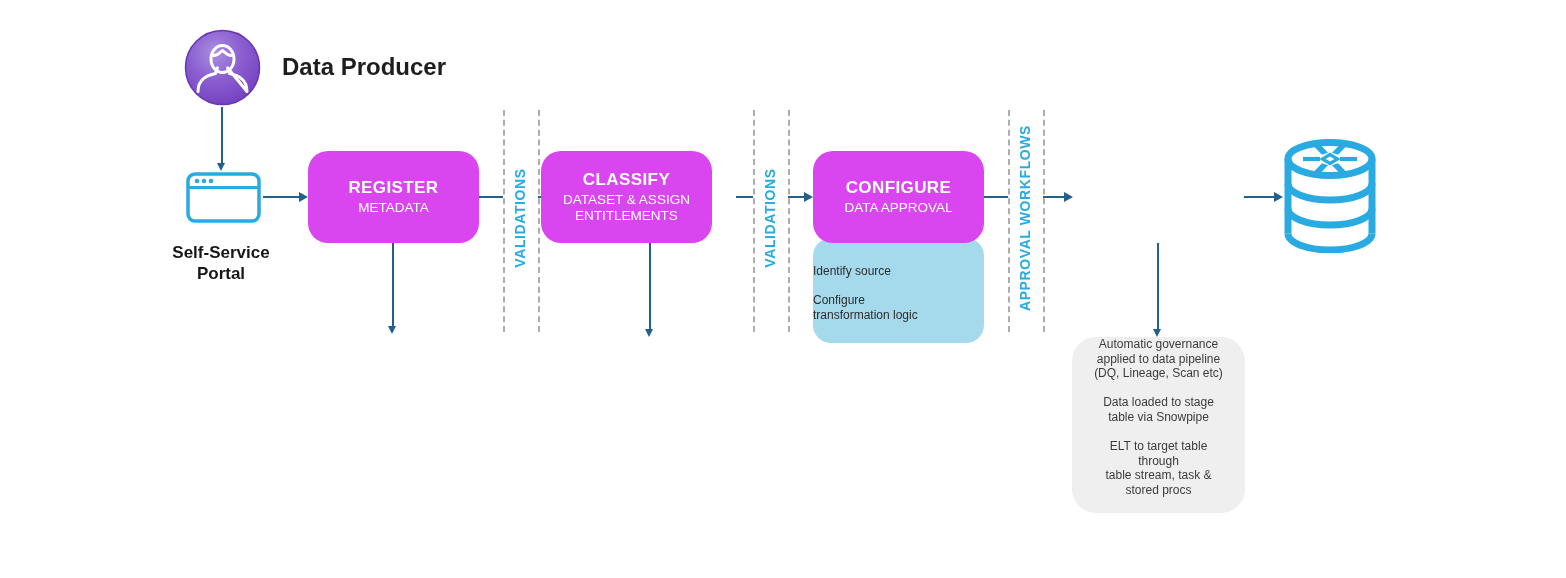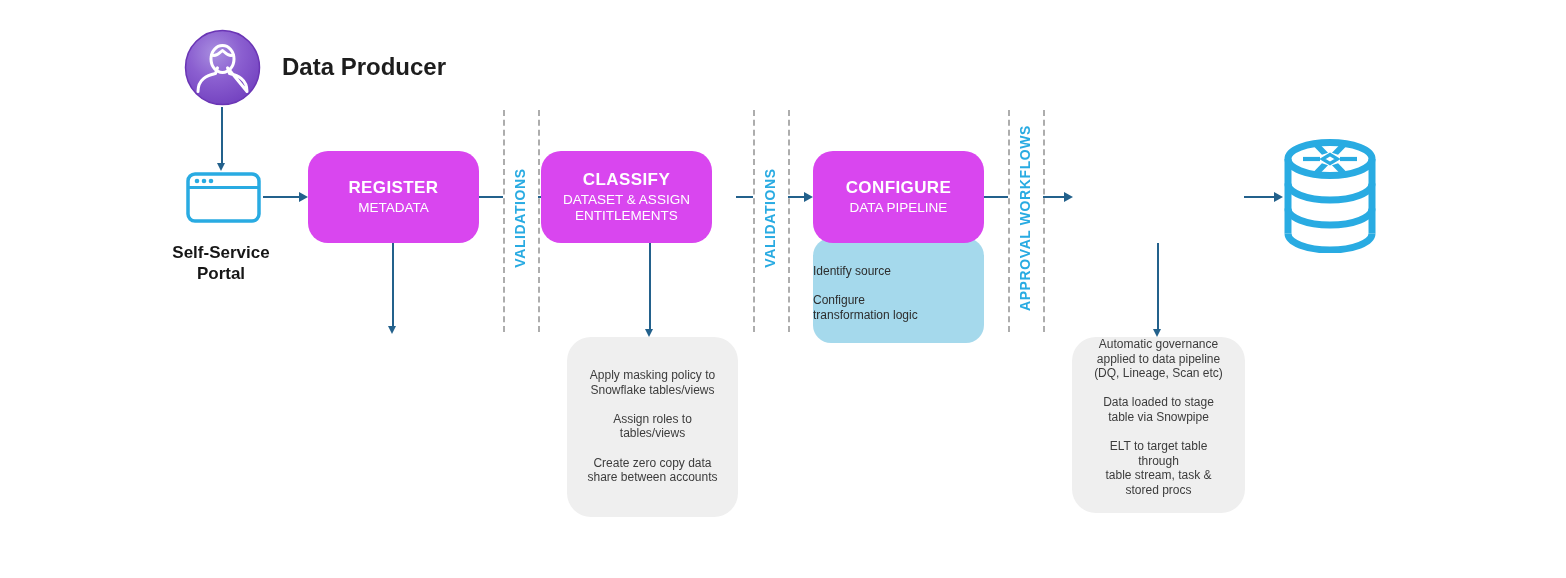--- a/index.html
+++ b/index.html
@@ -104,21 +104,21 @@
 
   <div class="hline" style="left:736px;width:17px;"></div>
   <div class="dash" style="left:753px;"></div>
   <div class="dash" style="left:788px;"></div>
   <div class="gate-label" style="left:650px;top:208px;">VALIDATIONS</div>
   <div class="hline" style="left:788px;width:17px;"></div>
   <div class="ah-r" style="left:804px;"></div>
 
   <div class="step" style="left:813px;">
     <div class="step-title">CONFIGURE</div>
-    <div class="step-sub">DATA PIPELINE</div>
+    <div class="step-sub">DATA APPROVAL</div>
   </div>
   <div class="detail">Identify source
 
 Configure
 transformation logic</div>
 
   <div class="hline" style="left:984px;width:24px;"></div>
   <div class="dash" style="left:1008px;"></div>
   <div class="dash" style="left:1043px;"></div>
   <div class="gate-label" style="left:905px;top:208px;">APPROVAL WORKFLOWS</div>
@@ -153,28 +153,20 @@
 
   <div class="vline" style="left:392px;top:243px;height:84px;"></div>
   <div class="ah-d" style="left:388px;top:326px;"></div>
 
   <div class="vline" style="left:649px;top:243px;height:87px;"></div>
   <div class="ah-d" style="left:645px;top:329px;"></div>
 
   <div class="vline" style="left:1157px;top:243px;height:87px;"></div>
   <div class="ah-d" style="left:1153px;top:329px;"></div>
 
-  <div class="note note-2">Apply masking policy to
-Snowflake tables/views
-
-Assign roles to
-tables/views
-
-Create zero copy data
-share between accounts</div>
   <div class="note note-3">Automatic governance
 applied to data pipeline
 (DQ, Lineage, Scan etc)
 
 Data loaded to stage
 table via Snowpipe
 
 ELT to target table
 through
 table stream, task &amp;

